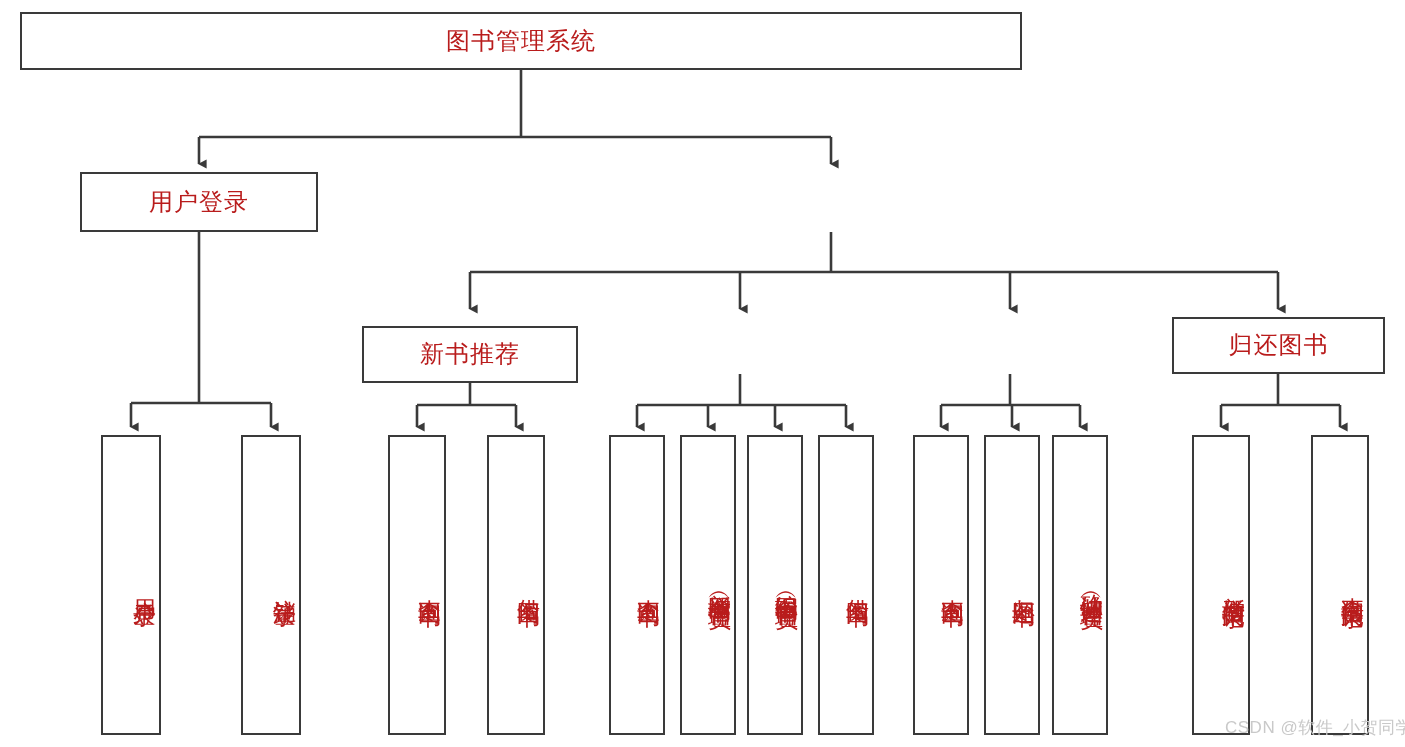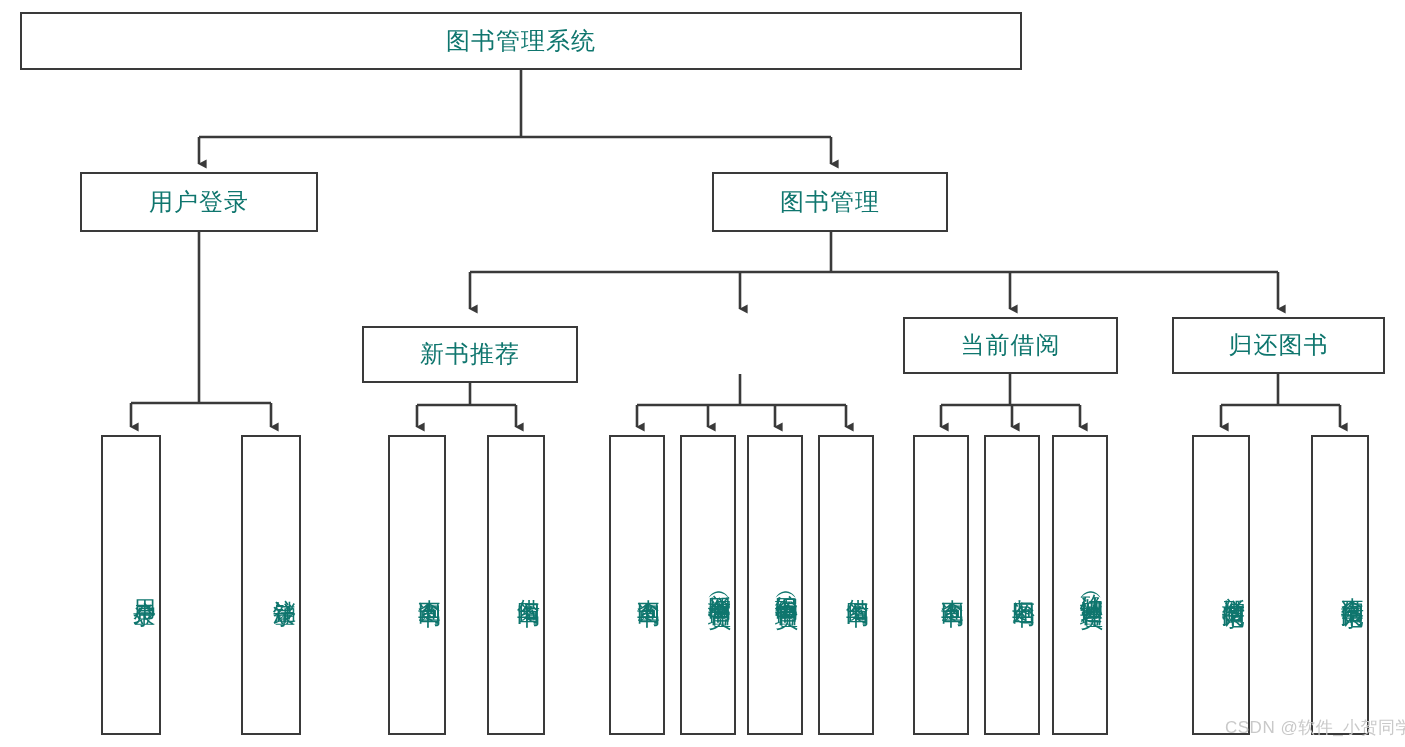--- a/index.html
+++ b/index.html
@@ -26,21 +26,21 @@
     pointer-events: none;
   }
   .node {
     position: absolute;
     box-sizing: border-box;
     background: #ffffff;
     border: 2.5px solid #3a3a3a;
     display: flex;
     align-items: center;
     justify-content: center;
-    color: #0f766e;
+    color: #b91c1c;
     text-align: center;
   }
   .node.horiz {
     font-size: 24px;
     letter-spacing: 1px;
     line-height: 1.1;
   }
   .node.vert {
     writing-mode: vertical-rl;
     text-orientation: upright;
@@ -120,29 +120,23 @@
     </g>
   </svg>
 
   <div class="node horiz" style="left: 20px; top: 12px; width: 1002px; height: 58px;">
     <span>图书管理系统</span>
   </div>
 
   <div class="node horiz" style="left: 80px; top: 172px; width: 238px; height: 60px;">
     <span>用户登录</span>
   </div>
-  <div class="node horiz" style="left: 712px; top: 172px; width: 236px; height: 60px;">
-    <span>图书管理</span>
-  </div>
 
   <div class="node horiz" style="left: 362px; top: 326px; width: 216px; height: 57px;">
     <span>新书推荐</span>
-  </div>
-  <div class="node horiz" style="left: 903px; top: 317px; width: 215px; height: 57px;">
-    <span>当前借阅</span>
   </div>
   <div class="node horiz" style="left: 1172px; top: 317px; width: 213px; height: 57px;">
     <span>归还图书</span>
   </div>
 
   <div class="node vert" style="left: 101px; top: 435px; width: 60px; height: 300px;">
     <span class="vlabel">用户登录</span>
   </div>
   <div class="node vert" style="left: 241px; top: 435px; width: 60px; height: 300px;">
     <span class="vlabel">注销登录</span>

